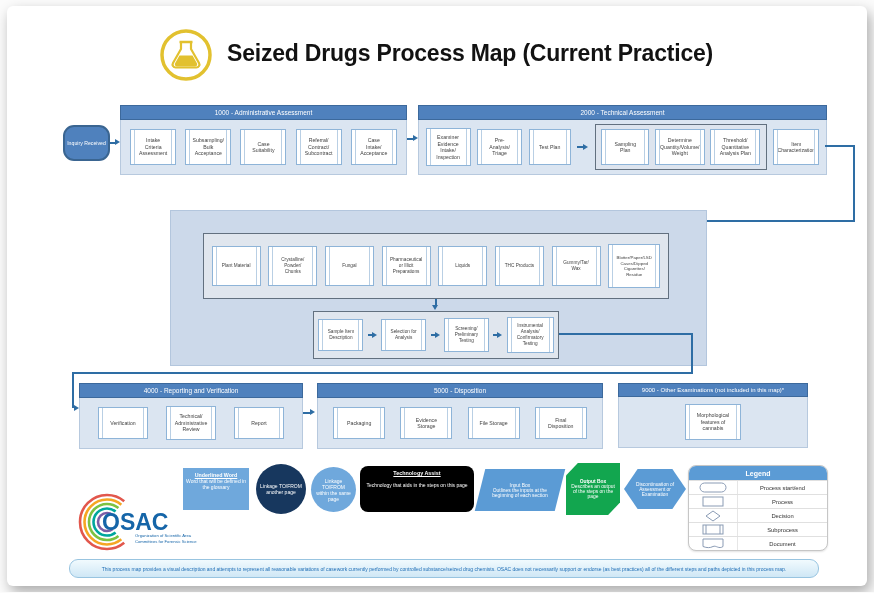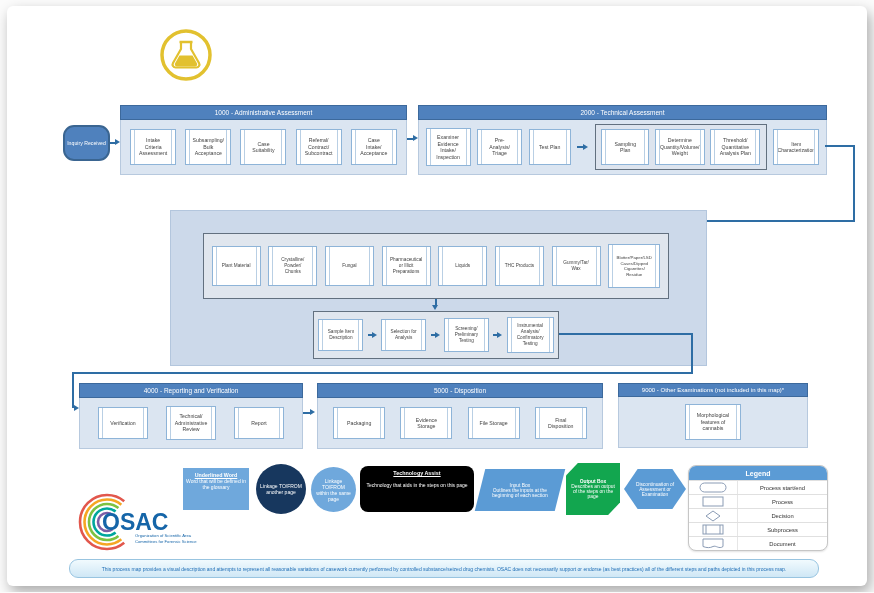--- a/index.html
+++ b/index.html
@@ -75,20 +75,21 @@
 
 <div class="page">
 
   <div class="titlebar">
     <svg class="flask" width="54" height="54" viewBox="0 0 54 54">
       <circle cx="27" cy="27" r="24" fill="#fff" stroke="#e2c12f" stroke-width="3.5"></circle>
       <path d="M22 14h10v7l8 14c1.2 2.1-.3 4.5-2.7 4.5H16.7c-2.4 0-3.9-2.4-2.7-4.5l8-14z" fill="#fff" stroke="#e2c12f" stroke-width="2.2" stroke-linejoin="round"></path>
       <path d="M20.5 27.5l-4.4 7.7c-.8 1.5.2 3.3 1.9 3.3h18c1.7 0 2.7-1.8 1.9-3.3l-4.4-7.7z" fill="#e2c12f"></path>
       <line x1="20.5" y1="14" x2="33.5" y2="14" stroke="#e2c12f" stroke-width="2.5"></line>
     </svg>
+    <div class="page-title">Seized Drugs Process Map (Current Practice)</div>
   </div>
 
   <div class="startnode" style="left:56px;top:119px;width:47px;height:36px;">Inquiry Received</div>
 
   <div class="hline" style="left:103px;top:136px;width:6px;"></div>
   <div class="arr-r" style="left:108px;top:133px;"></div>
 
   <div class="panel" style="left:113px;top:99px;width:287px;">
     <div class="hdr">1000 - Administrative Assessment</div>
     <div class="body" style="height:55px;">

